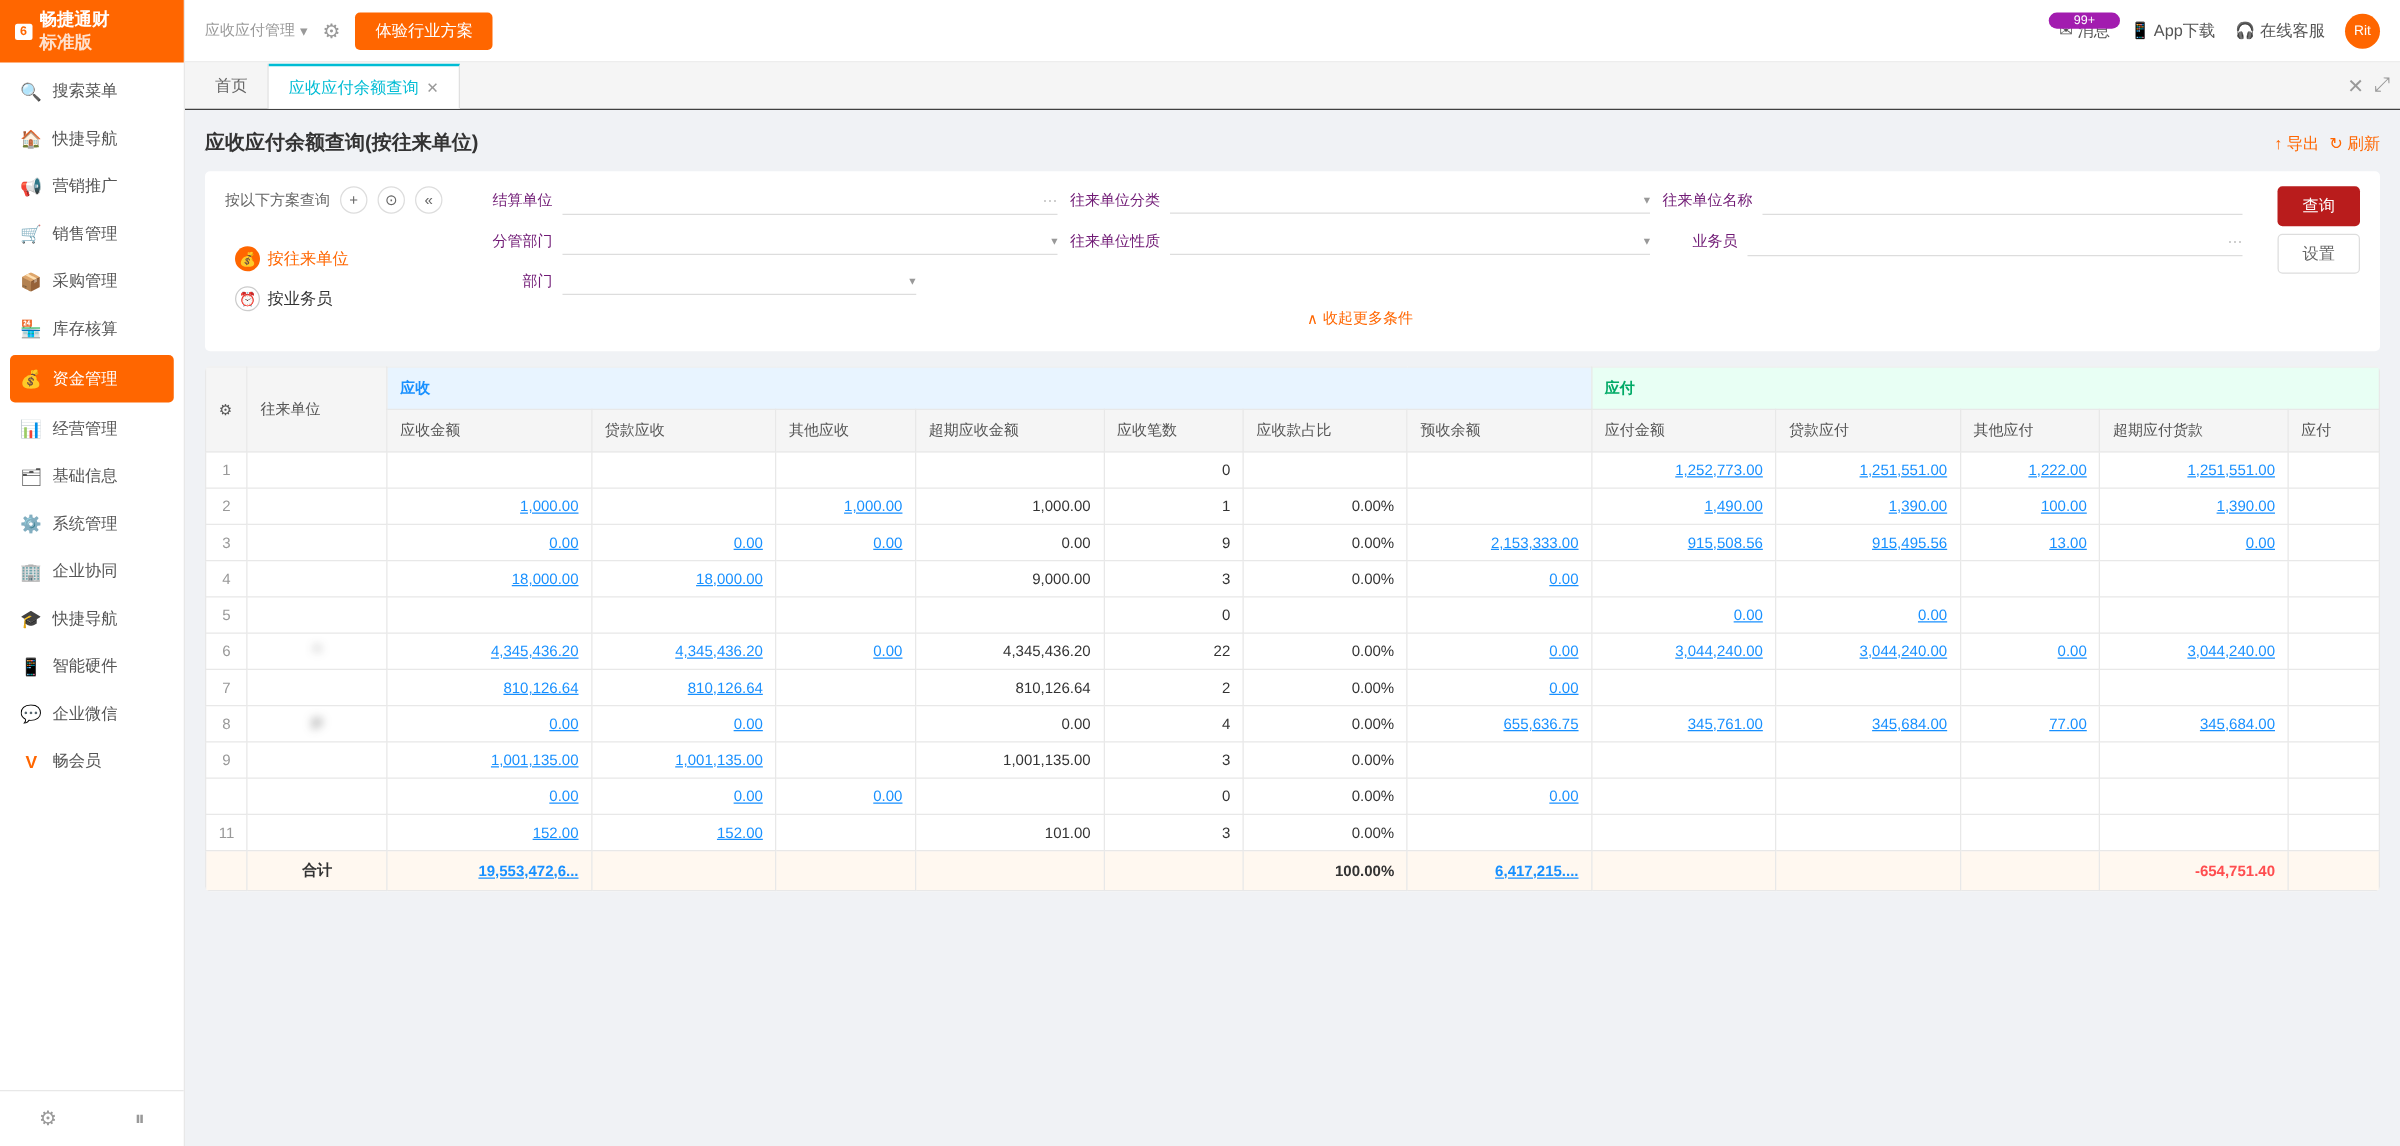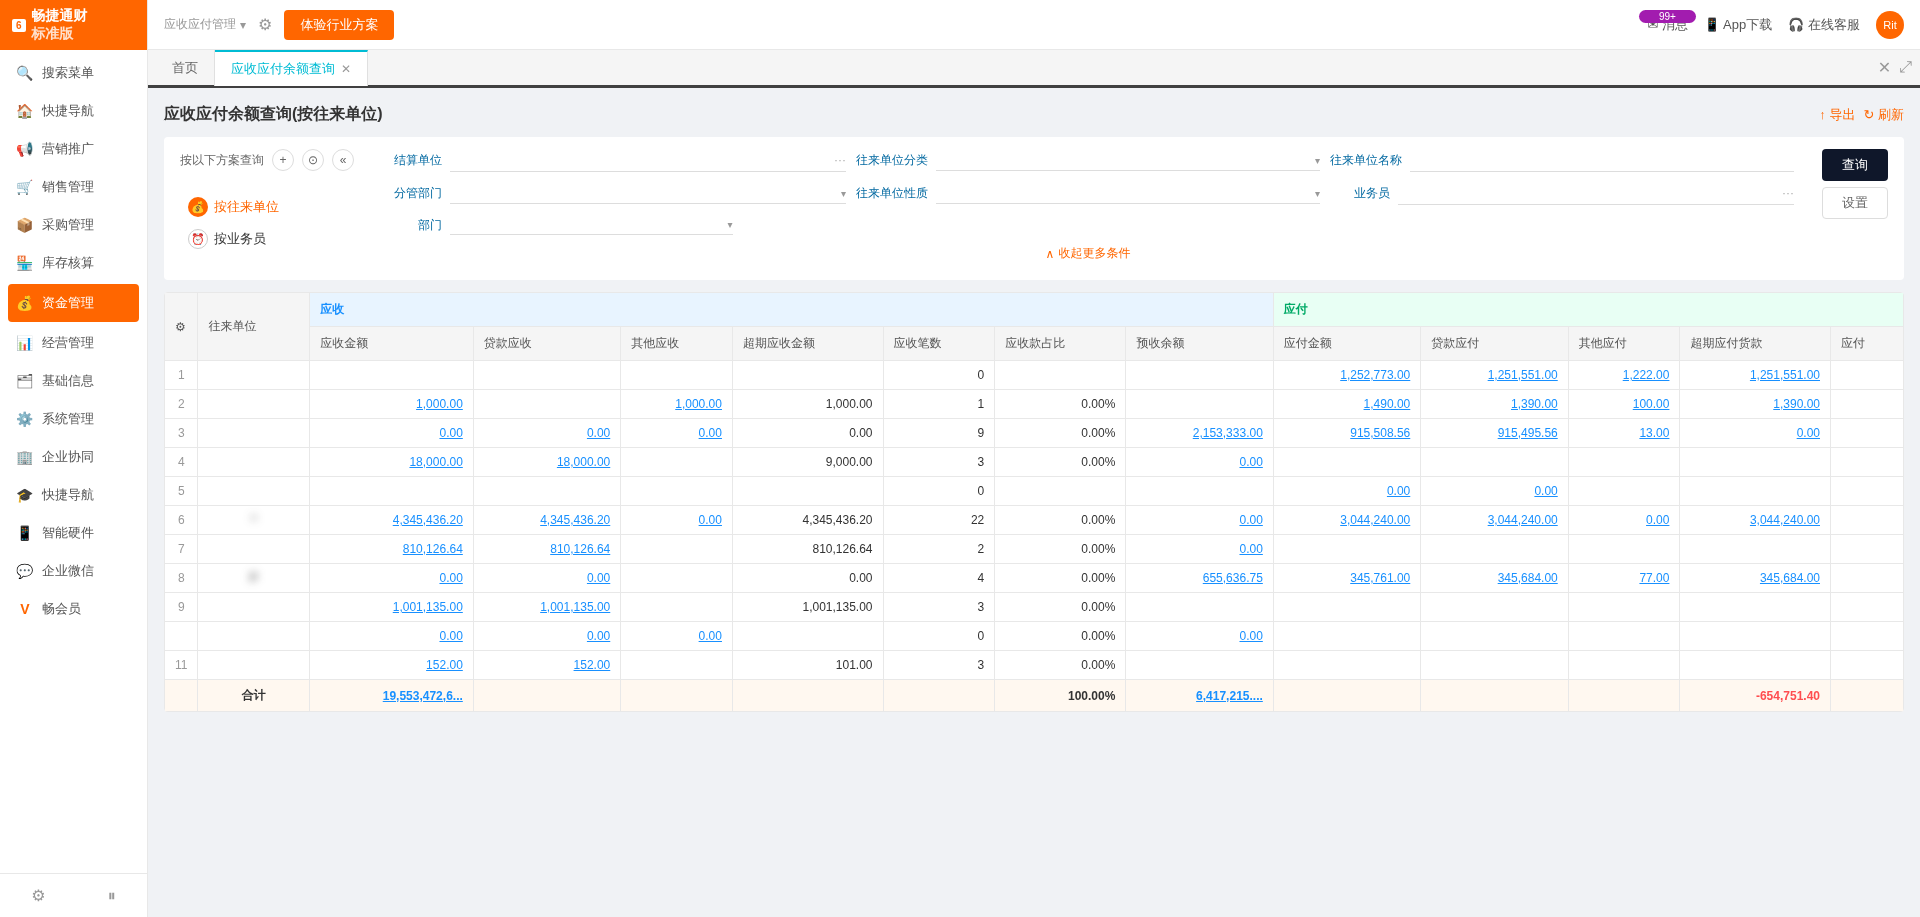--- a/index.html
+++ b/index.html
@@ -28,21 +28,21 @@
     .top-header-left { display: flex; align-items: center; gap: 12px; }
     .breadcrumb-nav { display: flex; align-items: center; gap: 4px; color: #999; font-size: 12px; }
     .header-gear { color: #999; cursor: pointer; font-size: 16px; }
     .header-solution-btn { background: #ff6600; color: #fff; border: none; padding: 6px 16px; border-radius: 4px; cursor: pointer; font-size: 13px; }
     .top-header-right { display: flex; align-items: center; gap: 16px; color: #555; font-size: 13px; }
     .notification-badge { position: relative; }
     .badge-num { position: absolute; top: -6px; right: -8px; background: #a21caf; color: #fff; border-radius: 10px; font-size: 10px; padding: 1px 20px; }
     .user-avatar { background: #ff6600; color: #fff; border-radius: 50%; width: 28px; height: 28px; display: flex; align-items: center; justify-content: center; font-size: 11px; }
 
     
-    .tab-bar { display: flex; align-items: center; background: #f5f5f5; border-bottom: 3px solid #404040; height: 38px; padding: 0 8px; }
+    .tab-bar { display: flex; align-items: center; background: #f5f5f5; border-bottom: 1px solid #404040; height: 38px; padding: 0 8px; }
     .tab-item { display: flex; align-items: center; padding: 0 16px; height: 36px; cursor: pointer; font-size: 13px; color: #666; border-right: 1px solid #e0e0e0; }
     .tab-item.active { background: #fff; color: #00bcd4; border-top: 2px solid #00bcd4; }
     .tab-close { margin-left: 6px; color: #999; font-size: 12px; cursor: pointer; }
     .tab-bar-actions { margin-left: auto; display: flex; gap: 8px; }
     .tab-bar-action { color: #999; cursor: pointer; font-size: 16px; }
 
     
     .page-content { flex: 1; overflow: auto; background: #f0f2f5; padding: 16px; }
 
     
@@ -56,27 +56,27 @@
     .query-panel { background: #fff; border-radius: 4px; padding: 12px 16px; margin-bottom: 12px; }
     .query-selector { display: flex; align-items: center; gap: 8px; margin-bottom: 10px; }
     .query-selector-label { color: #666; font-size: 12px; }
     .query-option-btn { width: 22px; height: 22px; border-radius: 50%; border: 1px solid #ddd; background: #fff; cursor: pointer; display: flex; align-items: center; justify-content: center; color: #666; font-size: 12px; }
     .query-mode { display: flex; flex-direction: column; gap: 4px; margin-top: 4px; }
     .query-mode-item { display: flex; align-items: center; gap: 6px; cursor: pointer; padding: 4px 8px; border-radius: 4px; font-size: 13px; }
     .query-mode-item.selected { color: #ff6600; }
     .query-mode-icon { width: 20px; height: 20px; border-radius: 50%; background: #ff6600; color: #fff; display: flex; align-items: center; justify-content: center; font-size: 11px; }
     .query-mode-icon-outline { width: 20px; height: 20px; border-radius: 50%; border: 1px solid #ccc; display: flex; align-items: center; justify-content: center; font-size: 11px; color: #999; }
     .query-field { display: flex; align-items: center; gap: 8px; }
-    .query-field-label { color: #0369a1; font-size: 12px; white-space: nowrap; min-width: 60px; text-align: right; font-family: Liberation Serif, serif; }
+    .query-field-label { color: #701a75; font-size: 12px; white-space: nowrap; min-width: 60px; text-align: right; font-family: Liberation Serif, serif; }
     .query-field-input { flex: 1; border: none; border-bottom: 1px solid #ddd; padding: 4px 0; font-size: 12px; color: #333; outline: none; background: transparent; }
     .query-field-select { flex: 1; display: flex; align-items: center; border-bottom: 1px solid #ddd; padding: 4px 0; }
     .query-field-select-text { flex: 1; font-size: 12px; color: #999; }
     .query-field-select-arrow { color: #999; font-size: 10px; }
     .collapse-bar { display: flex; align-items: center; justify-content: center; padding: 6px 0; color: #ff6600; cursor: pointer; font-size: 12px; gap: 4px; }
-    .btn-query { background: #0f172a; color: #fff; border: none; padding: 7px 20px; border-radius: 4px; cursor: pointer; font-size: 13px; }
+    .btn-query { background: #b91c1c; color: #fff; border: none; padding: 7px 20px; border-radius: 4px; cursor: pointer; font-size: 13px; }
     .btn-setting { background: #fff; color: #666; border: 1px solid #ddd; padding: 6px 16px; border-radius: 4px; cursor: pointer; font-size: 13px; }
     .query-right-btns { display: flex; flex-direction: column; gap: 6px; }
     .query-layout { display: flex; gap: 28px; }
     .query-ellipsis { color: #aaa; font-size: 12px; }
 
     
     .data-table-container { background: #fff; border-radius: 4px; overflow: hidden; }
     .data-table { width: 100%; border-collapse: collapse; font-size: 12px; }
     .data-table th { background: #f5f5f5; padding: 8px 10px; text-align: left; border: 1px solid #e8e8e8; color: #555; font-weight: normal; white-space: nowrap; }
     .data-table td { padding: 7px 10px; border: 1px solid #e8e8e8; text-align: center; color: #333; white-space: nowrap; }

